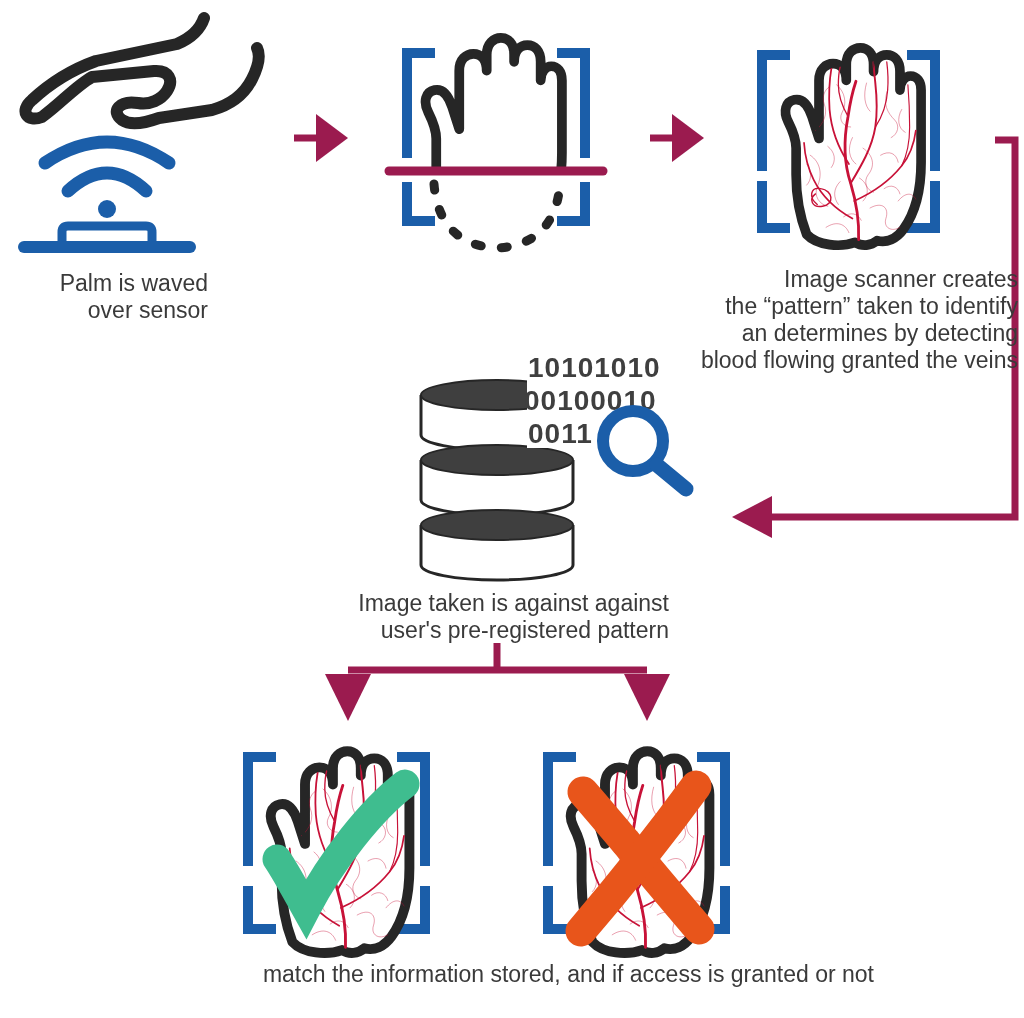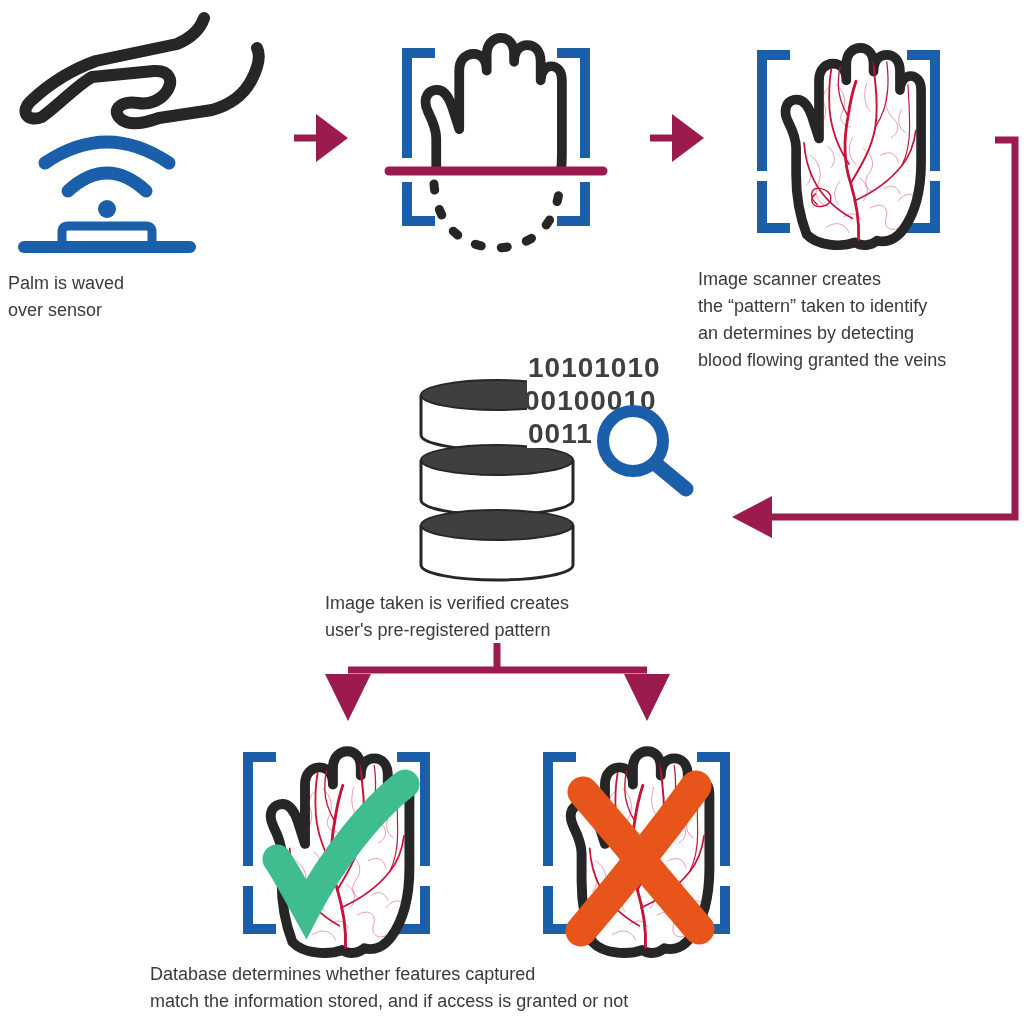--- a/index.html
+++ b/index.html
@@ -6,22 +6,22 @@
     --berry:#9B1B4F; --blue:#1B5EA9; --ink:#262626; --text:#3A3A3A;
     --green:#3FBD8F; --orange:#E8551B; --vein:#C81238; --dbdark:#3F3F3F;
   }
   html,body{margin:0;padding:0;background:#fff;}
   .canvas{
     position:relative;width:1024px;height:1018px;background:#fff;
     font-family:"Liberation Sans",sans-serif;overflow:hidden;
   }
   .art{position:absolute;left:0;top:0;}
   .caption{
-    position:absolute;color:var(--text);text-align:left;
-    font-size:18px;line-height:27px;letter-spacing:0;
+    position:absolute;color:var(--text);text-align:right;
+    font-size:23px;line-height:27px;letter-spacing:0;
   }
   .caption div{white-space:nowrap;}
   
   .s-ink{stroke:var(--ink);}
   .s-blue{stroke:var(--blue);}
   .s-berry{stroke:var(--berry);}
   .f-berry{fill:var(--berry);}
   .f-blue{fill:var(--blue);}
   .nofill{fill:none;}
   .rc{stroke-linecap:round;}
@@ -181,22 +181,21 @@
 
 
   <div class="caption" style="left:698px;top:266px;width:320px;">
     <div>Image scanner creates</div>
     <div>the “pattern” taken to identify</div>
     <div>an determines by detecting</div>
     <div>blood flowing granted the veins</div>
   </div>
 
   <div class="caption" style="left:325px;top:590px;width:344px;">
-    <div>Image taken is verified creates</div>
+    <div>Image taken is against against</div>
     <div>user's pre-registered pattern</div>
   </div>
 
   <div class="caption" style="left:150px;top:961px;width:724px;">
-    <div>Database determines whether features captured</div>
     <div>match the information stored, and if access is granted or not</div>
   </div>
 
 </div>
 
 </body></html>

